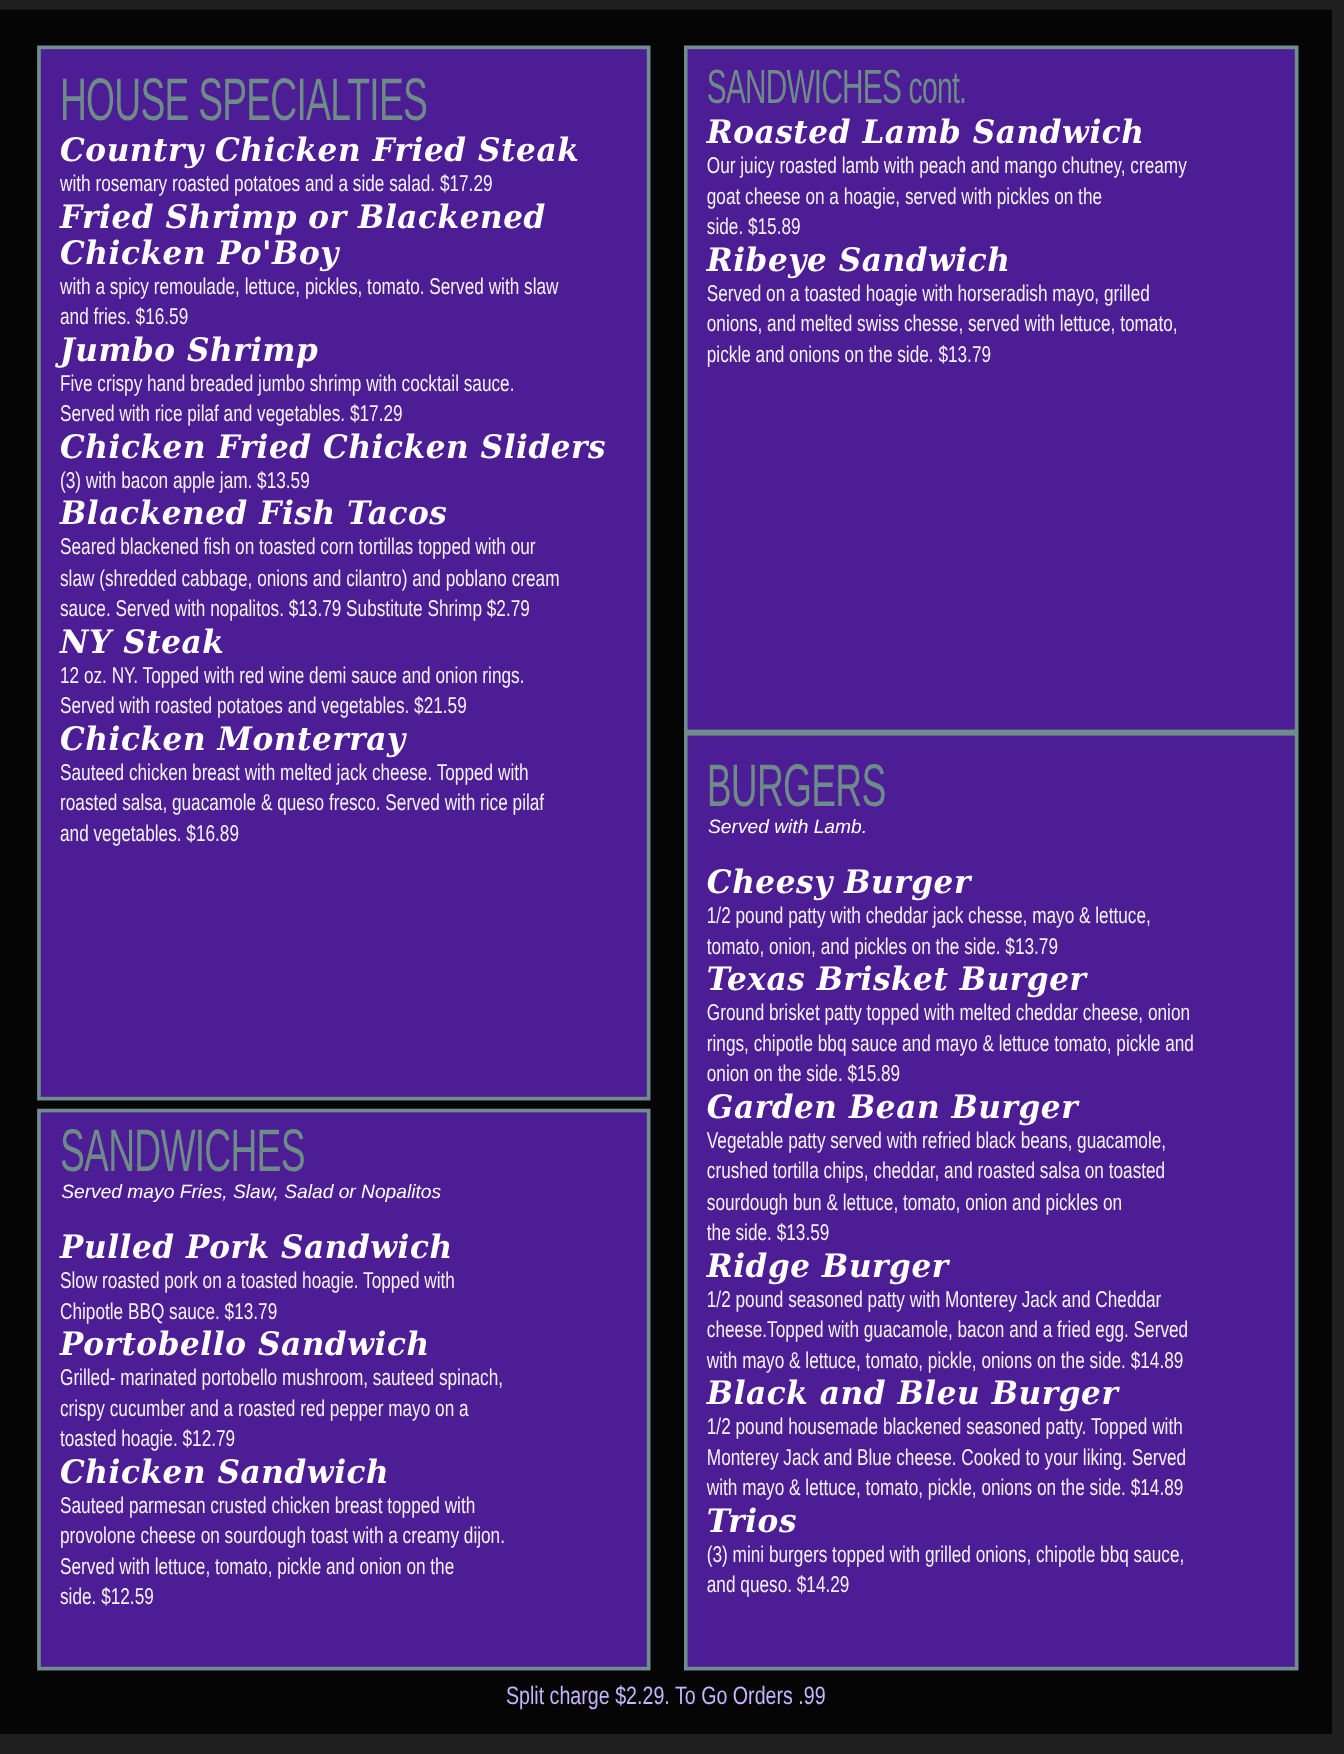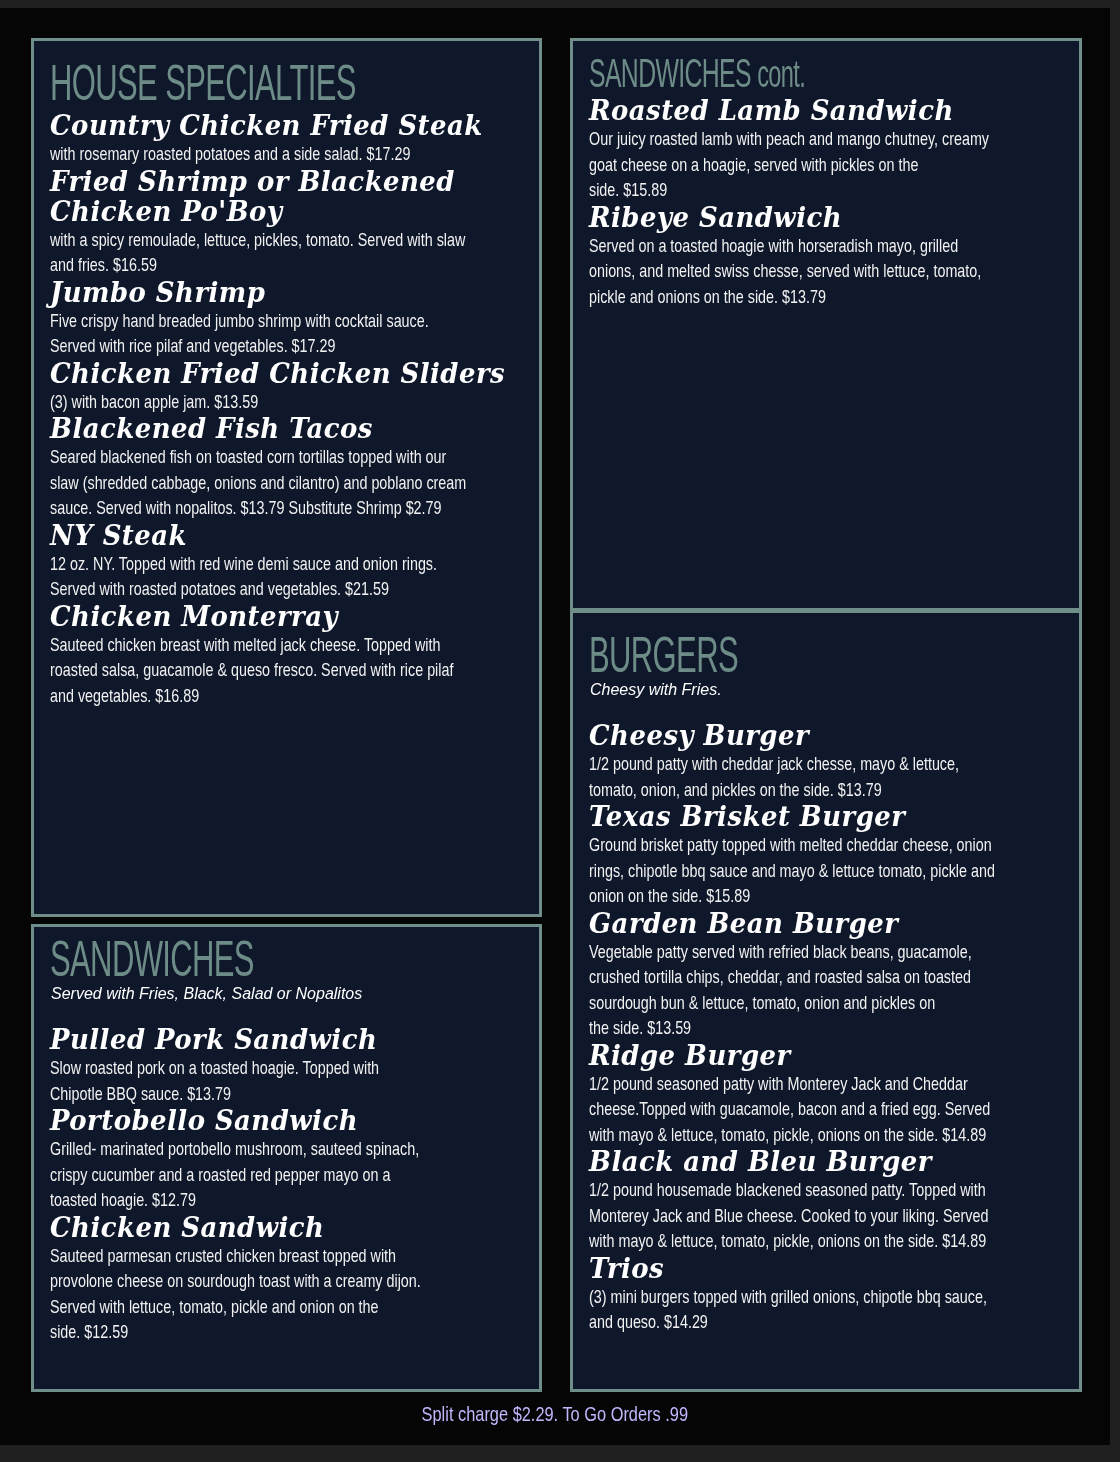--- a/index.html
+++ b/index.html
@@ -18,21 +18,21 @@
       left: 0;
       top: 8px;
       width: 1110px;
       height: 1437px;
       background: #050505;
     }
     .box {
       position: absolute;
       border: 3px solid #6f8e89;
       box-sizing: border-box;
-      background: #0f172a;
+      background: #4c1d95;
       padding: 14px 0 0 16px;
     }
     #box-house   { left: 31px;  top: 30px;  width: 511px; height: 879px; }
     #box-sand    { left: 31px;  top: 916px; width: 511px; height: 468px; padding-top: 4px; }
     #box-sandc   { left: 570px; top: 30px;  width: 512px; height: 573px; padding-top: 10px; }
     #box-burgers { left: 570px; top: 602px; width: 512px; height: 782px; }
 
     .section-title {
       font-family: "Liberation Sans", sans-serif;
       font-weight: normal;
@@ -143,21 +143,21 @@
           <h2 class="item-name" style="white-space: pre-line;">Chicken Monterray</h2>
           <p class="item-desc" style="margin-right: -200px;">Sauteed chicken breast with melted jack cheese. Topped with
 roasted salsa, guacamole &amp; queso fresco. Served with rice pilaf
 and vegetables.  $16.89</p>
         </div>
       </div>
   </section>
 
   <section class="box" id="box-sand">
     <h1 class="section-title">SANDWICHES</h1>
-    <p class="subtitle">Served with Fries, Black, Salad or Nopalitos</p>
+    <p class="subtitle">Served mayo Fries, Slaw, Salad or Nopalitos</p>
     <div class="sub-gap"></div>
     <div>
         <div class="item">
           <h2 class="item-name" style="white-space: pre-line;">Pulled Pork Sandwich</h2>
           <p class="item-desc" style="margin-right: -200px;">Slow roasted pork on a toasted hoagie. Topped with
 Chipotle BBQ sauce.  $13.79</p>
         </div>
         <div class="item">
           <h2 class="item-name" style="white-space: pre-line;">Portobello Sandwich</h2>
           <p class="item-desc" style="margin-right: -200px;">Grilled- marinated portobello mushroom, sauteed spinach,
@@ -187,21 +187,21 @@
           <h2 class="item-name" style="white-space: pre-line;">Ribeye Sandwich</h2>
           <p class="item-desc" style="margin-right: -200px;">Served on a toasted hoagie with horseradish mayo, grilled
 onions, and melted swiss chesse, served with lettuce, tomato,
 pickle and onions on the side.  $13.79</p>
         </div>
       </div>
   </section>
 
   <section class="box" id="box-burgers">
     <h1 class="section-title">BURGERS</h1>
-    <p class="subtitle">Cheesy with Fries.</p>
+    <p class="subtitle">Served with Lamb.</p>
     <div class="sub-gap"></div>
     <div>
         <div class="item">
           <h2 class="item-name" style="white-space: pre-line;">Cheesy Burger</h2>
           <p class="item-desc" style="margin-right: -200px;">1/2 pound patty with cheddar jack chesse, mayo &amp; lettuce,
 tomato, onion, and pickles on the side.  $13.79</p>
         </div>
         <div class="item">
           <h2 class="item-name" style="white-space: pre-line;">Texas Brisket Burger</h2>
           <p class="item-desc" style="margin-right: -200px;">Ground brisket patty topped with melted cheddar cheese, onion

